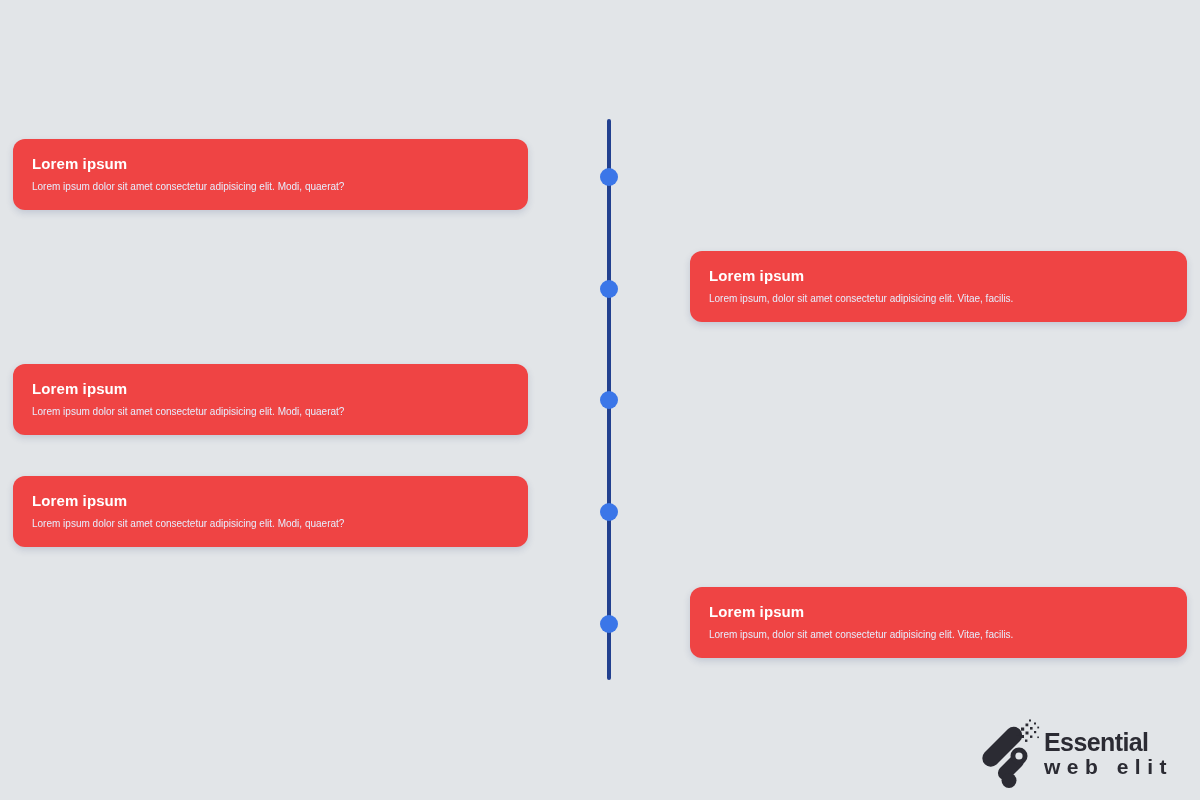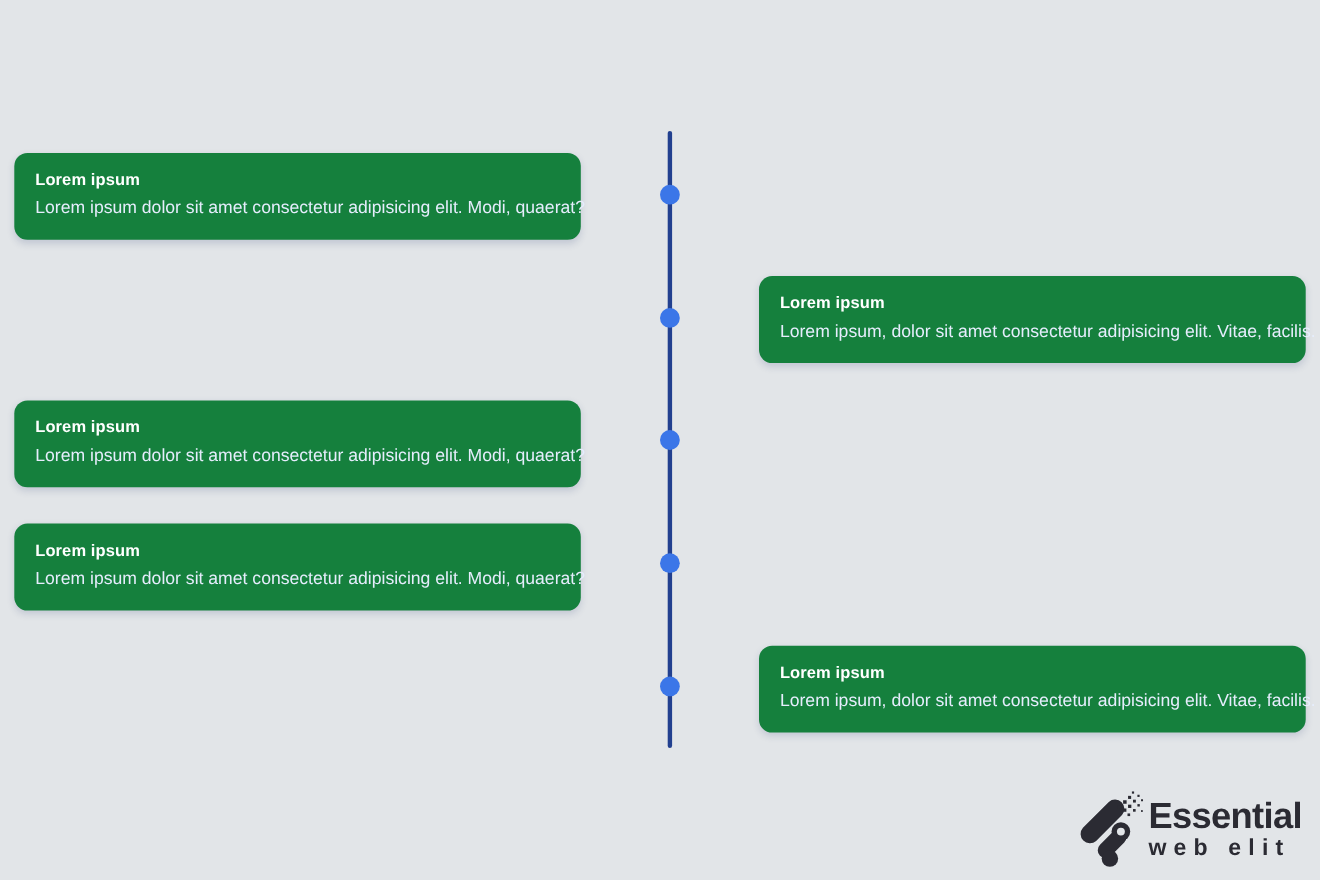--- a/index.html
+++ b/index.html
@@ -42,21 +42,21 @@
   }
   .dot-1 { top: 168px; }
   .dot-2 { top: 280px; }
   .dot-3 { top: 391px; }
   .dot-4 { top: 503px; }
   .dot-5 { top: 615px; }
 
   
   .card {
     position: absolute;
-    background: #15803d;
+    background: #ef4444;
     border-radius: 12px;
     box-shadow: 0 3px 7px rgba(40, 60, 110, 0.17);
     box-sizing: border-box;
     padding: 16px 19px 17px 19px;
   }
   .card-left {
     left: 13px;
     width: 515px;
   }
   .card-right {
@@ -72,21 +72,21 @@
   .card-title {
     margin: 0 0 7px 0;
     font-size: 15px;
     font-weight: bold;
     color: #ffffff;
     line-height: 1.2;
     letter-spacing: 0.1px;
   }
   .card-text {
     margin: 0;
-    font-size: 16px;
+    font-size: 10px;
     color: #e6edfd;
     line-height: 1.3;
     white-space: nowrap;
   }
 
   
   .logo {
     position: absolute;
     left: 978px;
     top: 716px;
@@ -100,21 +100,21 @@
     height: 72px;
     flex: 0 0 auto;
   }
   .logo-words {
     margin-left: 4px;
     display: flex;
     flex-direction: column;
     justify-content: center;
   }
   .logo-top {
-    font-size: 33px;
+    font-size: 25px;
     font-weight: bold;
     color: #2b2b33;
     line-height: 0.96;
     letter-spacing: -0.6px;
   }
   .logo-bottom {
     font-size: 21px;
     font-weight: bold;
     color: #2b2b33;
     line-height: 1.05;

